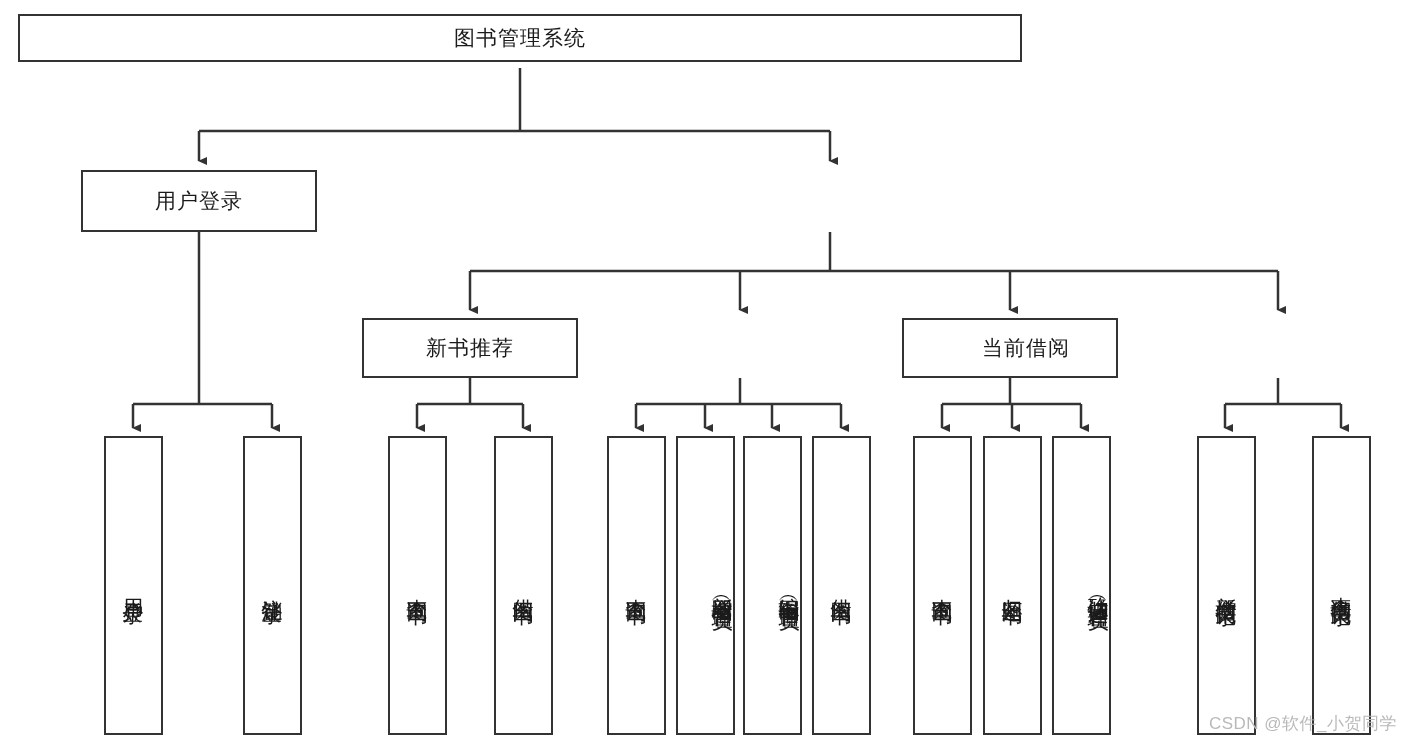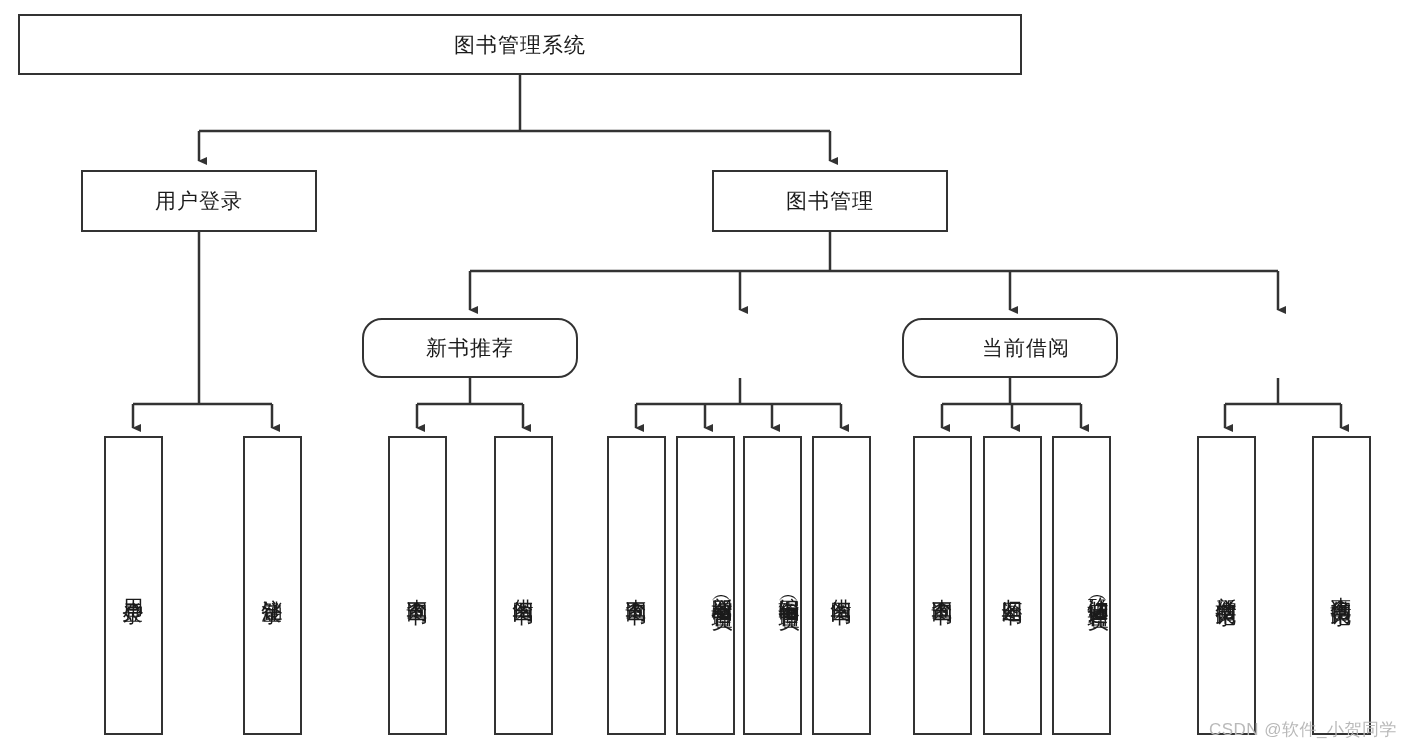--- a/index.html
+++ b/index.html
@@ -51,29 +51,29 @@
     line-height: 1;
   }
   .node.vert.mid {
     align-items: center;
     padding-top: 0;
   }
   #root-node {
     left: 18px;
     top: 14px;
     width: 1004px;
-    height: 61px;
+    height: 48px;
   }
   .lvl1 { top: 170px; height: 62px; width: 236px; }
-  .lvl2 { top: 318px; height: 60px; width: 216px; border-radius: 20px; }
+  .lvl2 { top: 318px; height: 60px; width: 216px; }
   .leaf { top: 436px; height: 299px; width: 59px; }
   .watermark {
     position: absolute;
     right: 8px;
-    bottom: 6px;
+    bottom: 12px;
     font-size: 17px;
     color: #b9b9b9;
     letter-spacing: 0.5px;
     white-space: nowrap;
   }
 </style>
 </head>
 <body>
 
 <div id="canvas">
@@ -125,21 +125,20 @@
       <path d="M1278,378 L1278,404"></path>
       <path d="M1225,404 L1341,404"></path>
       <path d="M1225,404 L1225,428" marker-end="url(#arrow)"></path>
       <path d="M1341,404 L1341,428" marker-end="url(#arrow)"></path>
     </g>
   </svg>
 
   <div class="node horiz" id="root-node">图书管理系统</div>
 
   <div class="node horiz lvl1" style="left:81px;">用户登录</div>
-  <div class="node horiz lvl1" style="left:712px;">图书管理</div>
 
   <div class="node horiz lvl2" style="left:362px;">新书推荐</div>
   <div class="node horiz lvl2" style="left:902px;padding-left:32px;">当前借阅</div>
 
   <div class="node vert mid leaf" style="left:104px;">用户登录</div>
   <div class="node vert mid leaf" style="left:243px;">注销登录</div>
 
   <div class="node vert mid leaf" style="left:388px;">查询图书</div>
   <div class="node vert mid leaf" style="left:494px;">借阅图书</div>
 

